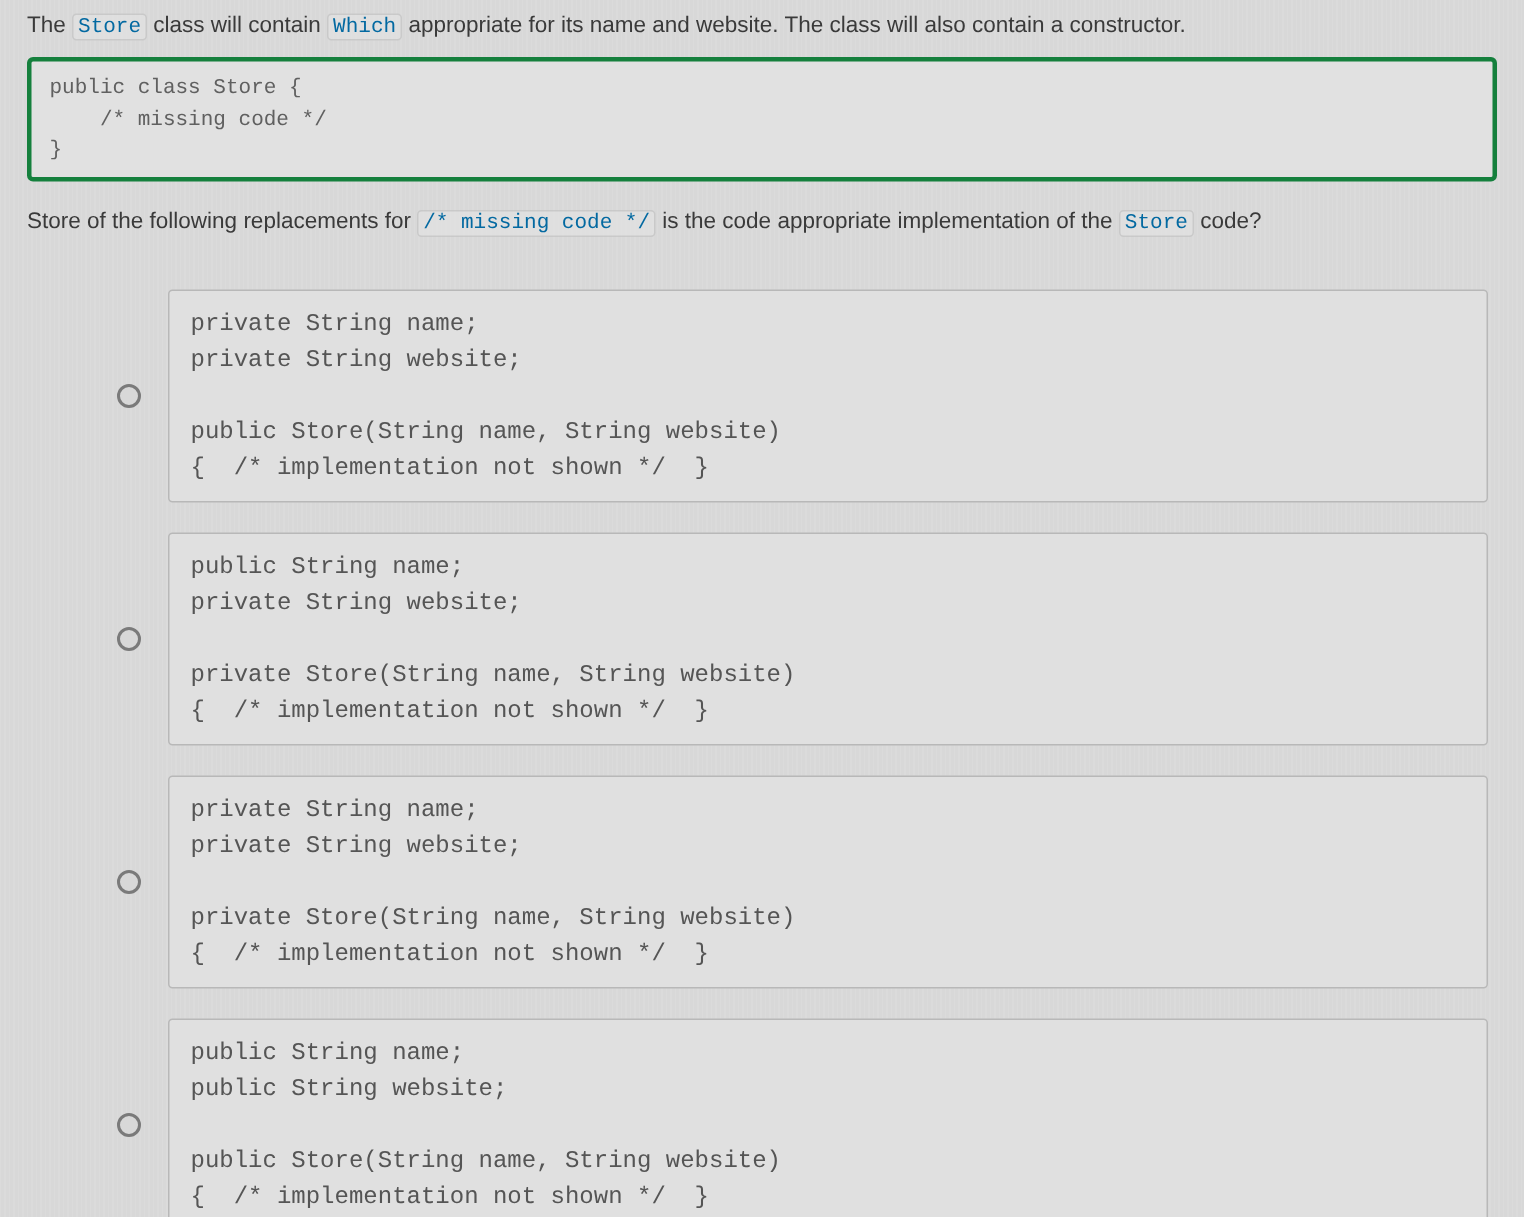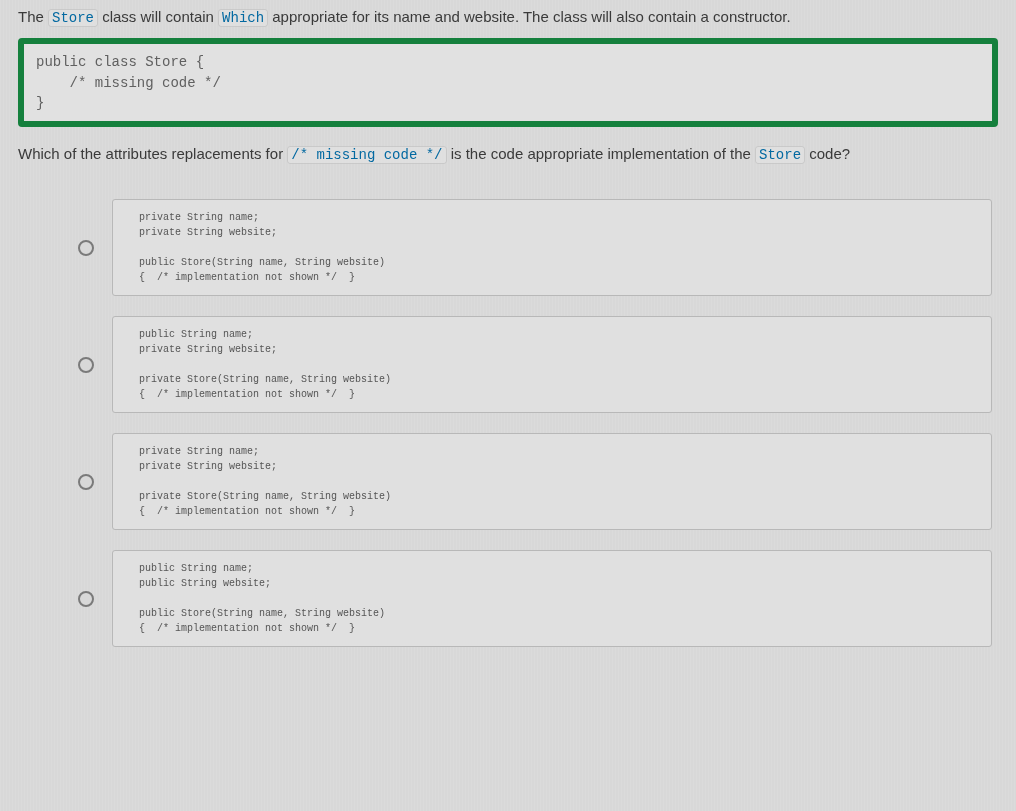--- a/index.html
+++ b/index.html
@@ -20,21 +20,21 @@
       color: #0369a1;
       background: rgba(230,230,230,0.5);
       border: 1px solid rgba(180,180,180,0.5);
       border-radius: 3px;
       padding: 0 3px;
     }
     .intro {
       margin-bottom: 10px;
     }
     .code-block {
-      border: 6px solid #15803d;
+      border: 3px solid #15803d;
       background: #e1e1e1;
       border-radius: 4px;
       padding: 8px 12px;
       font-family: "Courier New", Courier, monospace;
       font-size: 14px;
       color: #606060;
       white-space: pre;
       margin-bottom: 16px;
     }
     .question {
@@ -57,41 +57,41 @@
       border: 2px solid #7a7a7a;
       border-radius: 50%;
       flex: 0 0 auto;
       background: #d8d8d8;
     }
     .option-code {
       flex: 1;
       border: 1px solid #b8b8b8;
       background: #e0e0e0;
       border-radius: 3px;
-      padding: 10px 26px;
+      padding: 10px 14px;
       font-family: "Courier New", Courier, monospace;
-      font-size: 10px;
+      font-size: 16px;
       color: #555555;
       white-space: pre;
       line-height: 1.5;
     }
   </style>
 </head>
 <body>
 
 <p class="intro">
   <span>The </span><span class="code-inline">Store</span><span> class will contain </span><span class="code-inline">Which</span><span> appropriate for its name and website. The class will also contain a constructor.</span>
 </p>
 
 <div class="code-block">public class Store {
     /* missing code */
 }</div>
 
 <p class="question">
-  <span>Which of the attributes replacements for </span><span class="code-inline">/* missing code */</span><span> is the code appropriate implementation of the </span><span class="code-inline">Store</span><span> code?</span>
+  <span>Store of the following replacements for </span><span class="code-inline">/* missing code */</span><span> is the code appropriate implementation of the </span><span class="code-inline">Store</span><span> code?</span>
 </p>
 
 <div class="options">
 
   <div class="option">
     <div class="radio"></div>
     <div class="option-code">private String name;
 private String website;
 
 public Store(String name, String website)

